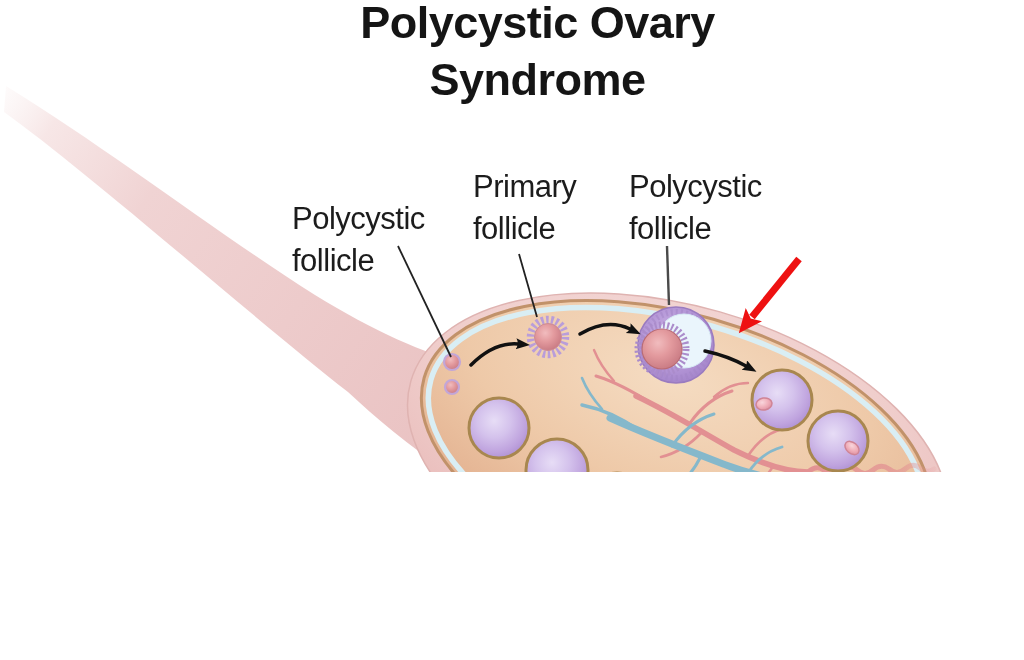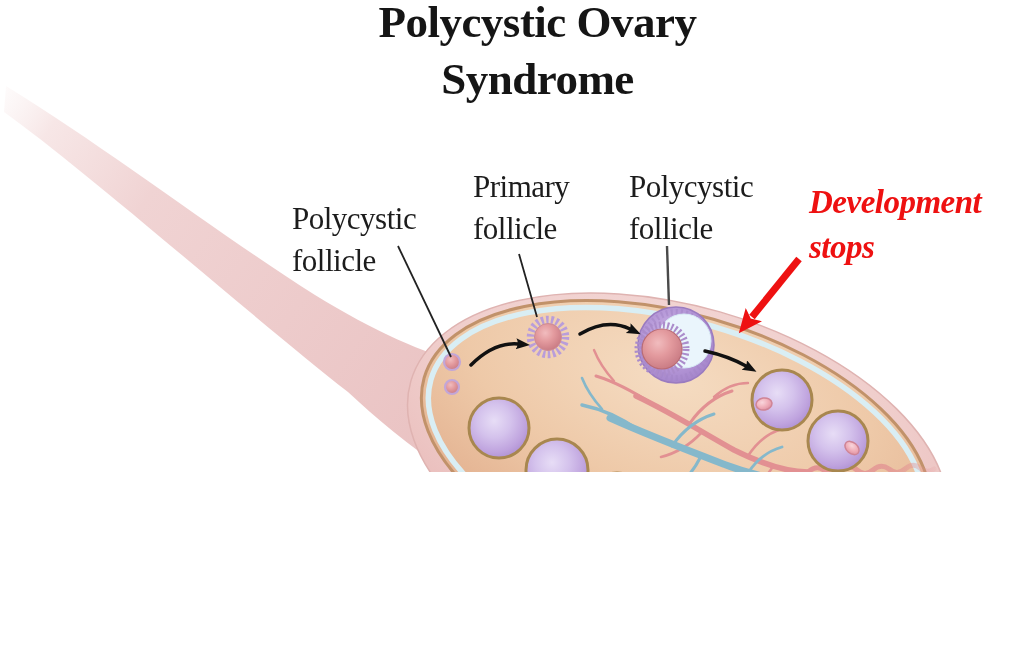--- a/index.html
+++ b/index.html
@@ -1,17 +1,17 @@
 <!DOCTYPE html>
 <html><head>
 <meta charset="utf-8">
 <style>
   html,body{margin:0;padding:0;background:#fff;}
   .stage{position:relative;width:1024px;height:472px;background:#ffffff;overflow:hidden;
-         font-family:Liberation Serif, serif;}
+         font-family:Liberation Sans, sans-serif;}
   .stage svg{position:absolute;left:0;top:0;}
   .label{position:absolute;color:#1c1c1c;font-size:31px;line-height:42px;
          white-space:pre-line;letter-spacing:-0.5px;}
   .title{position:absolute;left:50px;width:975px;top:-6px;text-align:center;
          font-size:45px;line-height:57px;font-weight:bold;color:#151515;
          white-space:pre-line;letter-spacing:-0.5px;}
   .dev{color:#ee1111;font-weight:bold;font-style:italic;font-size:33px;line-height:45px;}
   .cysts-label{font-size:34px;letter-spacing:1px;}
 </style>
 </head>
@@ -178,16 +178,14 @@
 
   <div class="label" style="left:292px;top:198px;">Polycystic
 follicle</div>
 
   <div class="label" style="left:473px;top:166px;">Primary
 follicle</div>
 
   <div class="label" style="left:629px;top:166px;">Polycystic
 follicle</div>
 
-  <div class="label dev" style="left:809px;top:180px;">Development
-stops</div>
 
 </div>
 
 </body></html>

